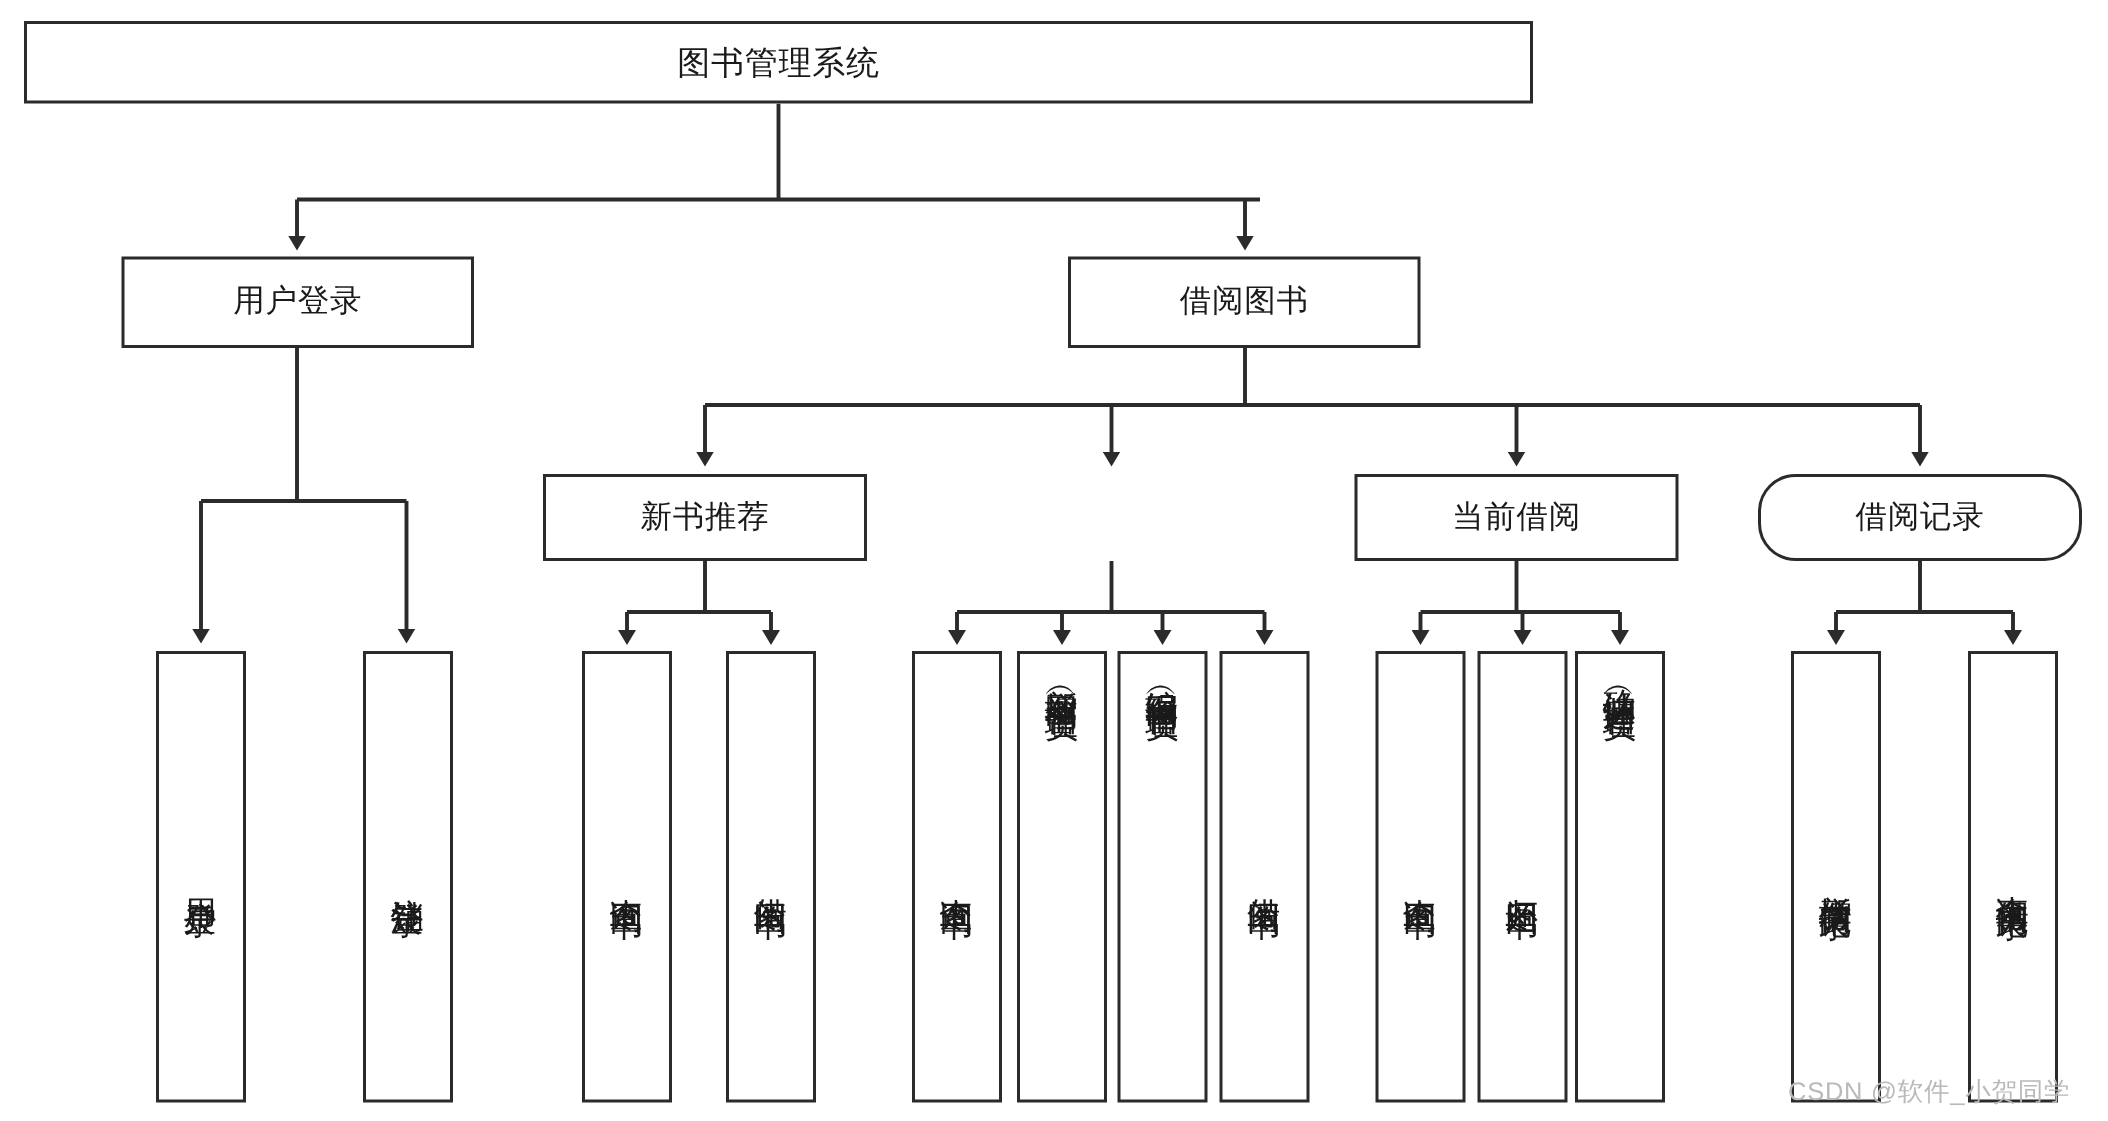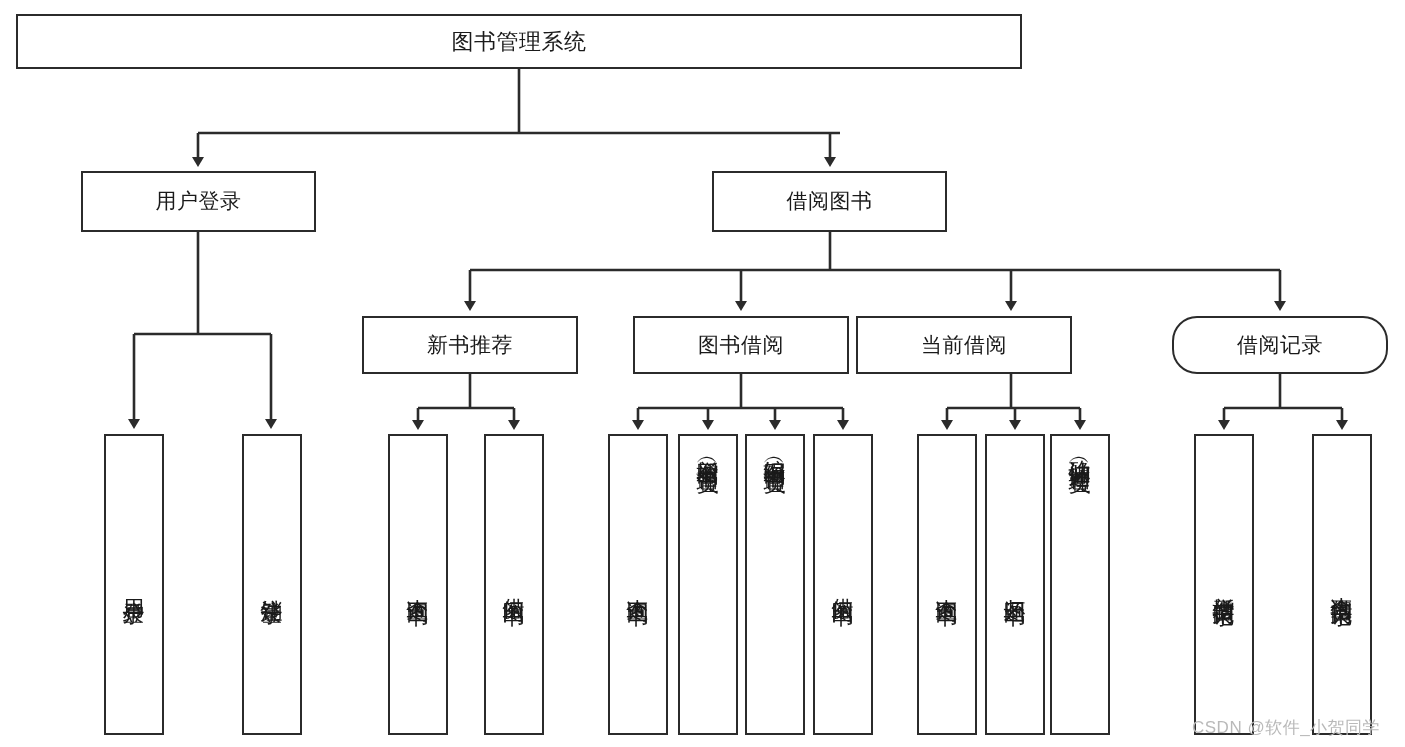--- a/index.html
+++ b/index.html
@@ -142,24 +142,21 @@
   <div class="node horiz" style="left:81px; top:171px; width:235px; height:61px;">
     <span class="node-label">用户登录</span>
   </div>
   <div class="node horiz" style="left:712px; top:171px; width:235px; height:61px;">
     <span class="node-label">借阅图书</span>
   </div>
 
   <div class="node horiz" style="left:362px; top:316px; width:216px; height:58px;">
     <span class="node-label">新书推荐</span>
   </div>
-  <div class="node horiz" style="left:633px; top:316px; width:216px; height:58px;">
-    <span class="node-label">图书借阅</span>
-  </div>
-  <div class="node horiz" style="left:856px; top:316px; width:216px; height:58px;">
+  <div class="node horiz" style="left:903px; top:316px; width:216px; height:58px;">
     <span class="node-label">当前借阅</span>
   </div>
   <div class="node horiz" style="left:1172px; top:316px; width:216px; height:58px;border-radius:25px;">
     <span class="node-label">借阅记录</span>
   </div>
 
   <div class="node vert centered" style="left:104px; top:434px; width:60px; height:301px;">
     <span class="node-label">用户登录</span>
   </div>
   <div class="node vert centered" style="left:242px; top:434px; width:60px; height:301px;">

